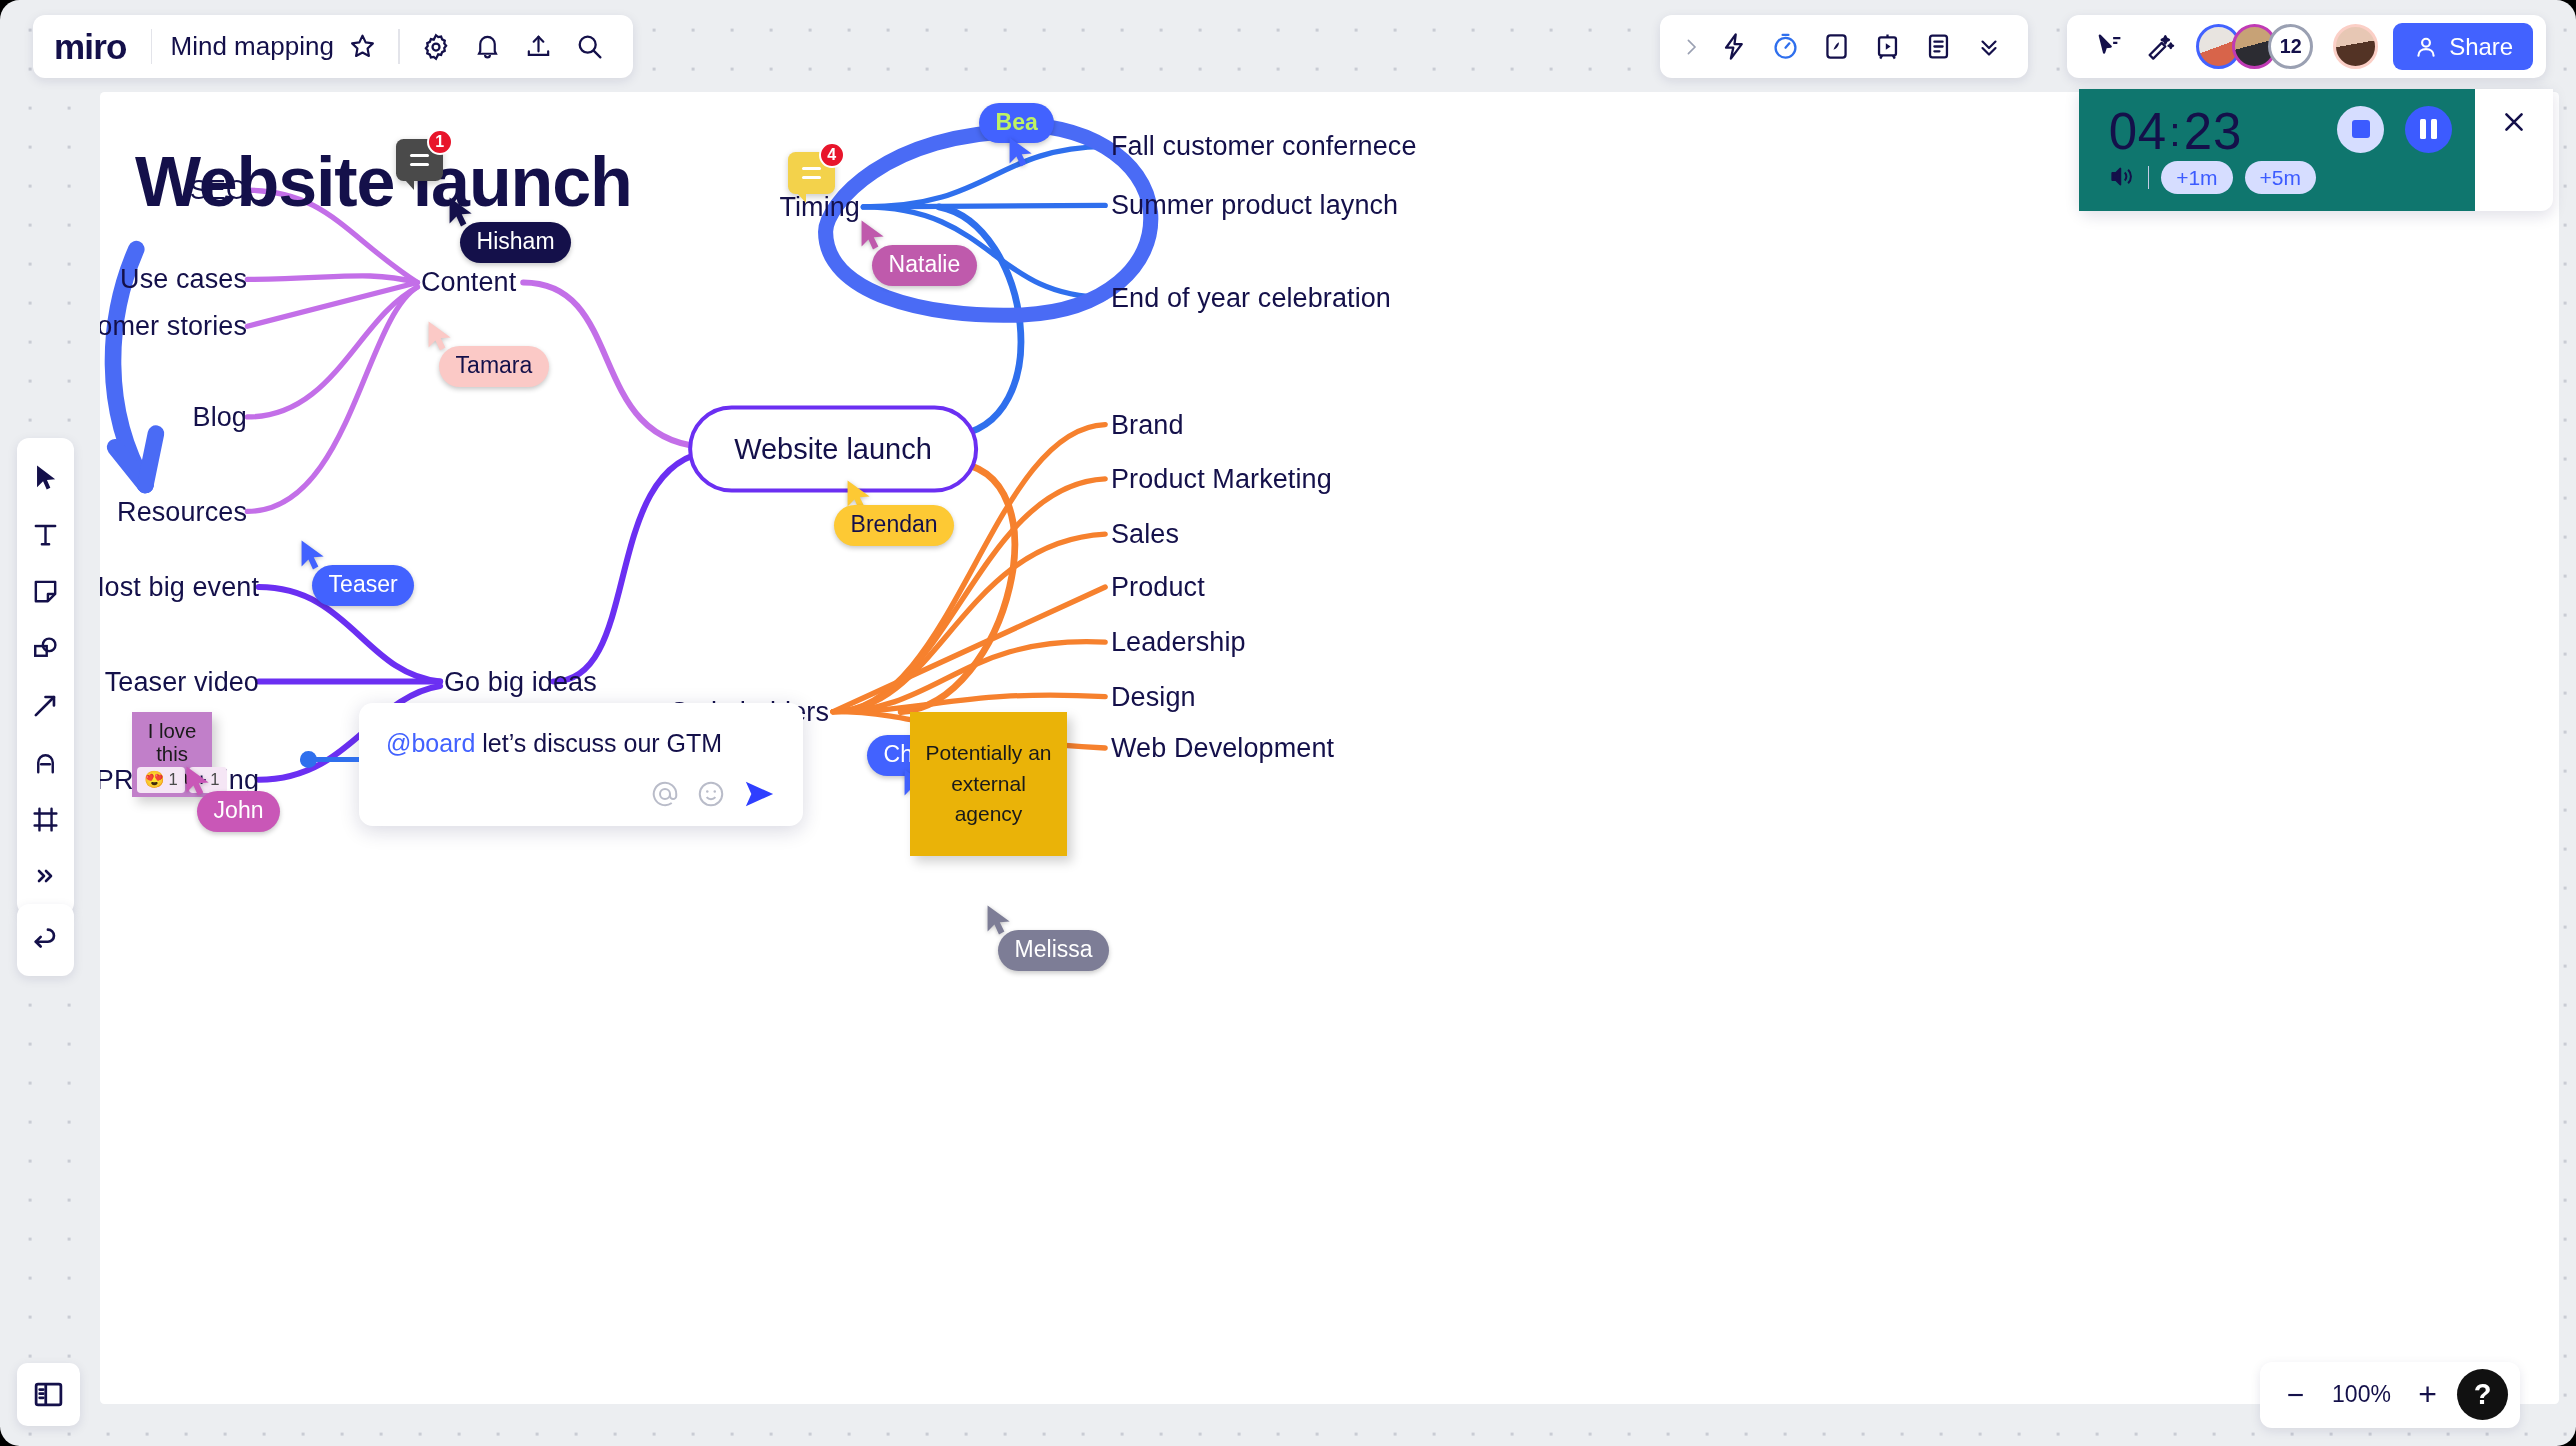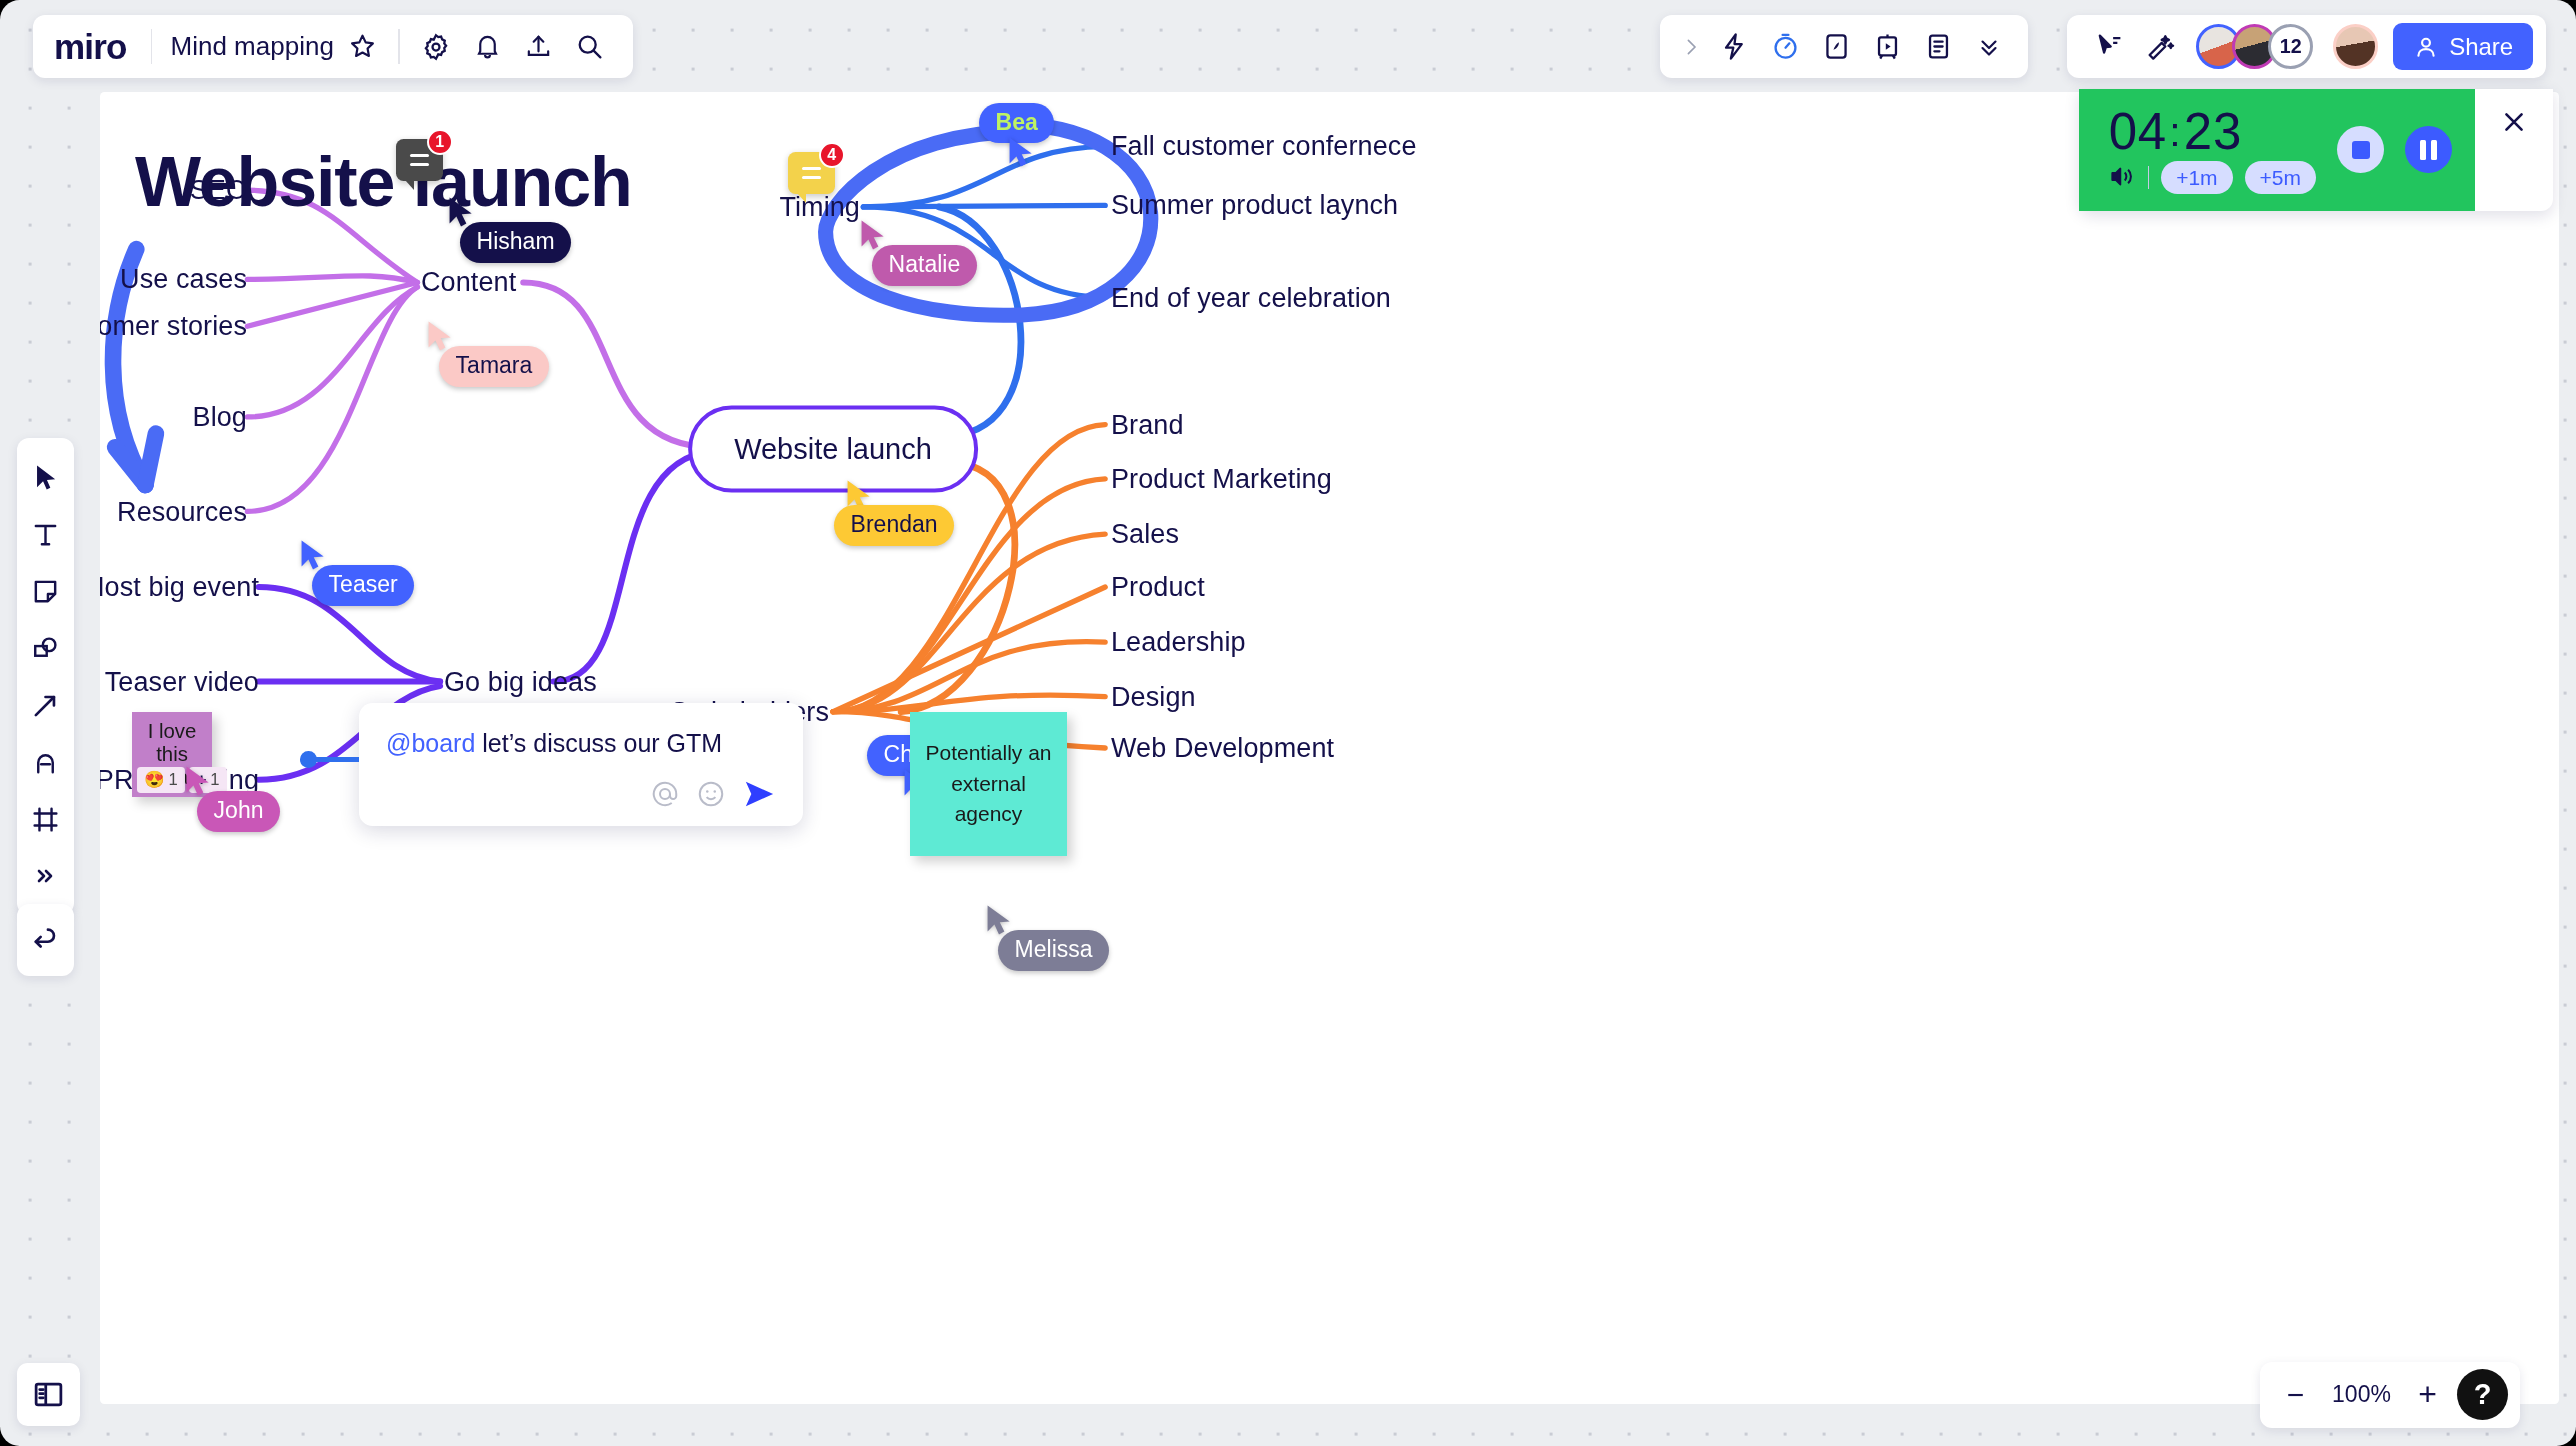--- a/index.html
+++ b/index.html
@@ -183,22 +183,22 @@
 
   
   .timer {
     position:absolute;
     background:#fff;
     border-radius: 0 0 12px 12px;
     box-shadow: 0 4.5px 15px rgba(20,16,74,.13);
     display:flex; align-items:stretch;
   }
   .timer .inner {
-    background:#22c55e;
-    display:flex; align-items:center; gap:21px;
+    background:#0f766e;
+    display:flex; align-items:flex-start; gap:21px;
     padding: 16.6px 23px 16.6px 30px;
   }
   .timer .tcol { display:flex; flex-direction:column; gap:4.5px; }
   .timer .time { font-size:51px; color:#14104a; letter-spacing:0.8px; line-height:1; }
   .timer .time .sep { color:#14104a; padding:0 2.3px; font-size:41px; vertical-align: 2.3px;}
   .timer .trow { display:flex; align-items:center; gap:12px; }
   .timer .pill {
     background:#d6ddff; color:#3c5bff; border-radius:755px;
     padding: 4.5px 15px; font-size:21px; cursor:pointer;
   }
@@ -379,21 +379,21 @@
     <div class="node left-al" style="left:1011px; top:605px;">Design</div>
     <div class="node left-al" style="left:1011px; top:656px;">Web Development</div>
 
     <div class="cursor" style="left:767px; top:646px;">
       <div class="tag" style="left:0px; top:-3px; background:#4262ff; color:#ffffff;">Chris</div>
       <svg style="position:absolute;left:36px;top:30px" width="26" height="32" viewBox="0 0 34 42">
           <path d="M2,2 L2,36 L11,27 L17,40 L24,36 L18,24 L31,23 Z" fill="#4262ff"></path>
         </svg>
     </div>
 
-    <div class="sticky" style="left:810px; top:620px; width:157px; height:144px; background:#5eead4; font-size:21px; line-height:1.45; padding:0 13.6px;">
+    <div class="sticky" style="left:810px; top:620px; width:157px; height:144px; background:#eab308; font-size:21px; line-height:1.45; padding:0 13.6px;">
       <span>Potentially an external agency</span>
     </div>
 
     <div class="sticky" style="left:32px; top:620px; width:80px; height:85px; background:#c17fc9; font-size:8.3px;">
       <span style="font-size:20.4px;">I love this idea!</span>
       <div class="reactions">
         <div class="reaction">
           <span>😍</span>
           <span>1</span>
         </div>

